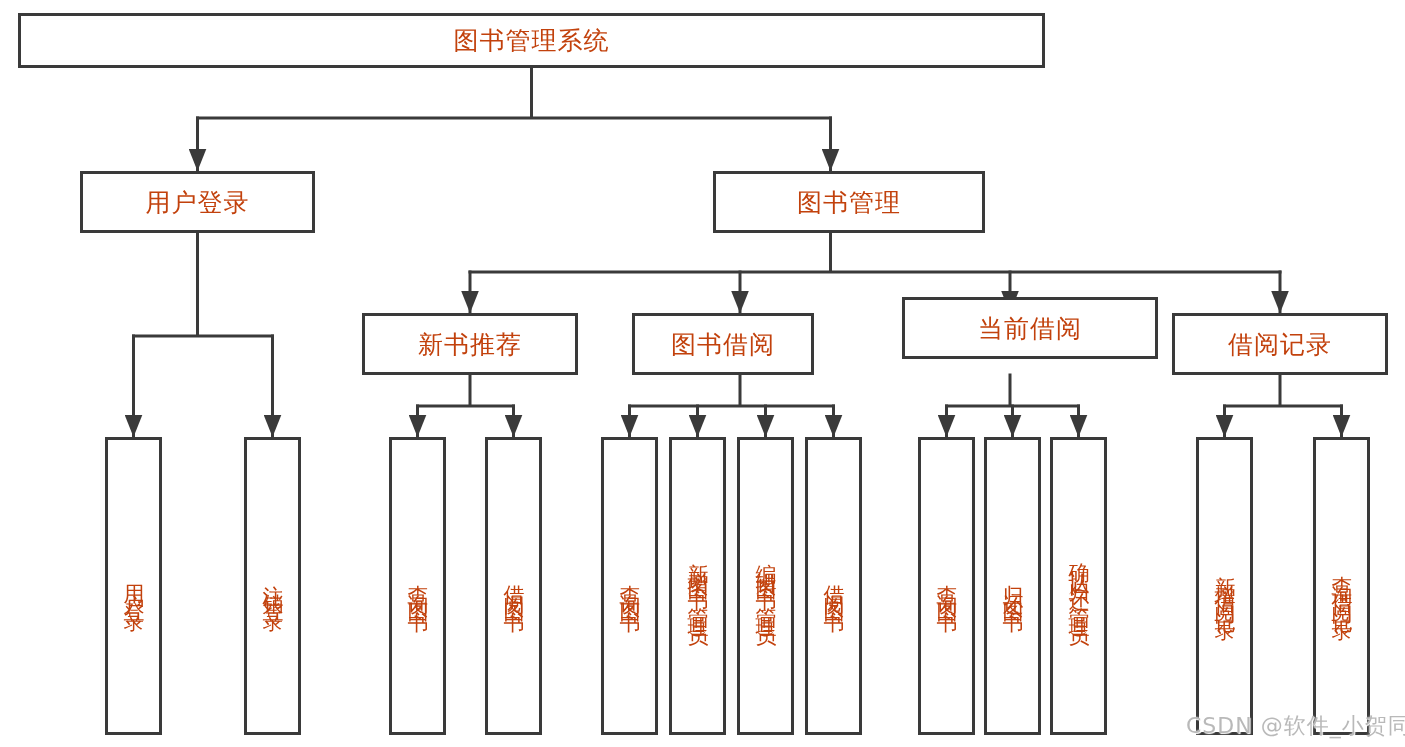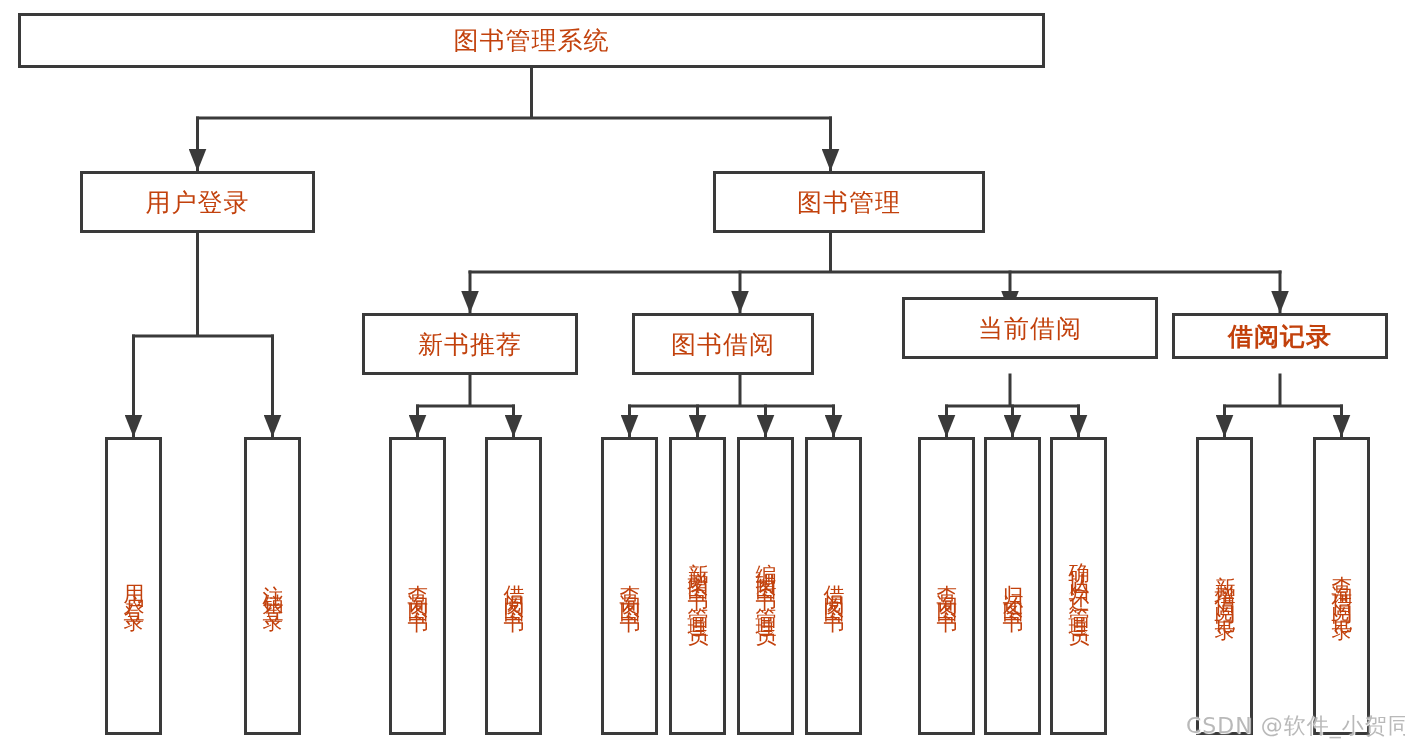--- a/index.html
+++ b/index.html
@@ -90,21 +90,21 @@
   </svg>
 
   <div class="box h-box" style="left:18px;top:13px;width:1027px;height:55px;">图书管理系统</div>
 
   <div class="box h-box" style="left:80px;top:171px;width:235px;height:62px;">用户登录</div>
   <div class="box h-box" style="left:713px;top:171px;width:272px;height:62px;">图书管理</div>
 
   <div class="box h-box" style="left:362px;top:313px;width:216px;height:62px;">新书推荐</div>
   <div class="box h-box" style="left:632px;top:313px;width:182px;height:62px;">图书借阅</div>
   <div class="box h-box" style="left:902px;top:297px;width:256px;height:62px;">当前借阅</div>
-  <div class="box h-box" style="left:1172px;top:313px;width:216px;height:46px;font-weight:bold;">借阅记录</div>
+  <div class="box h-box" style="left:1172px;top:313px;width:216px;height:62px;">借阅记录</div>
 
   <div class="box v-box" style="left:105px;top:437px;width:57px;height:298px;">
     <span>用户登录</span>
   </div>
   <div class="box v-box" style="left:244px;top:437px;width:57px;height:298px;">
     <span>注销登录</span>
   </div>
 
   <div class="box v-box" style="left:389px;top:437px;width:57px;height:298px;">
     <span>查询图书</span>

